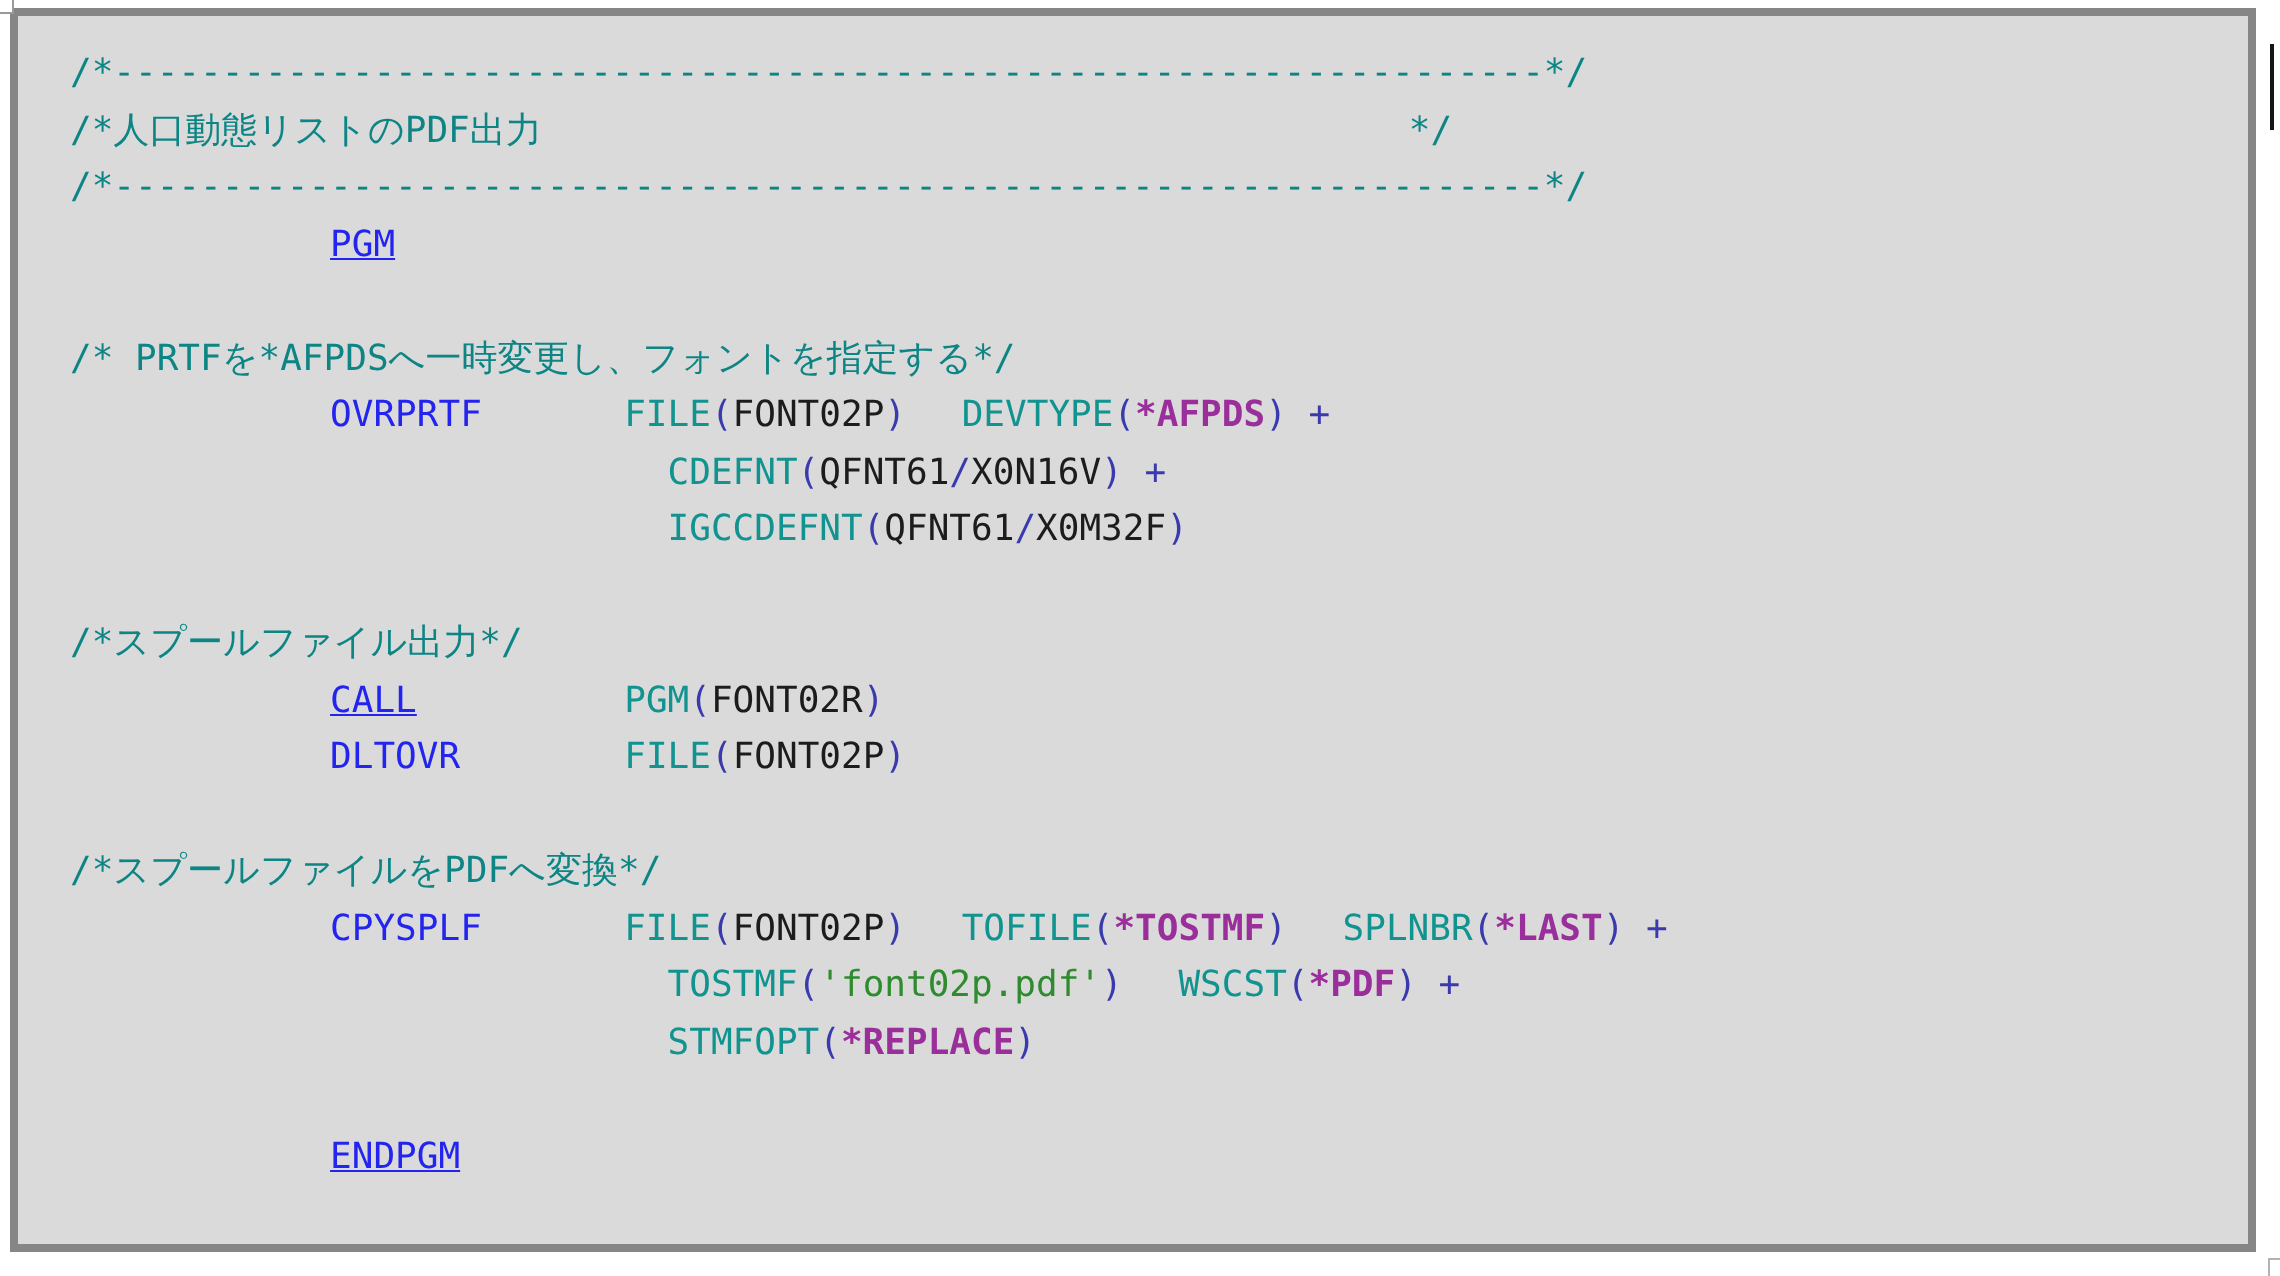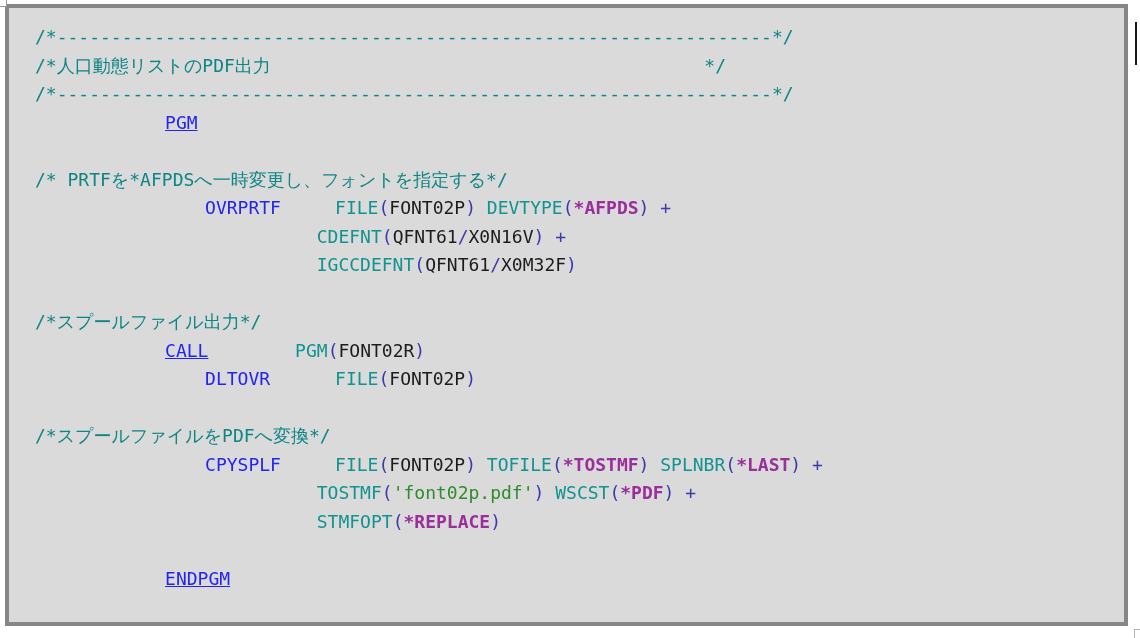--- a/index.html
+++ b/index.html
@@ -15,23 +15,23 @@
     background:var(--editor_bg,#dadada);
   }
   .code{
     position:absolute;left:26px;top:15px;
     font-size:18px;line-height:28.5px;
     white-space:pre;
     color:var(--value,#1c1c1c);
   }
   .line{height:28.5px;}
   .tok-comment{color:var(--comment,#0e8585);}
-  .tok-command{color:var(--command,#2424ef);margin-left:40px;}
+  .tok-command{color:var(--command,#2424ef);}
   .tok-link{color:var(--link,#2424ef);text-decoration:underline;cursor:pointer;}
-  .tok-keyword{color:var(--keyword,#119390);}
+  .tok-keyword{color:var(--keyword,#119390);margin-left:17px;}
   .tok-punct{color:var(--punct,#3a3aae);}
   .tok-value{color:var(--value,#1c1c1c);}
   .tok-special{color:var(--special,#9a2e9a);font-weight:bold;}
   .tok-string{color:var(--string,#2e8b2e);}
   .tok-plain{color:var(--value,#1c1c1c);}
   .caret{
     position:absolute;left:1135px;top:22px;width:2px;height:43px;
     background:var(--cursor,#151515);
   }
   .corner-tl{

